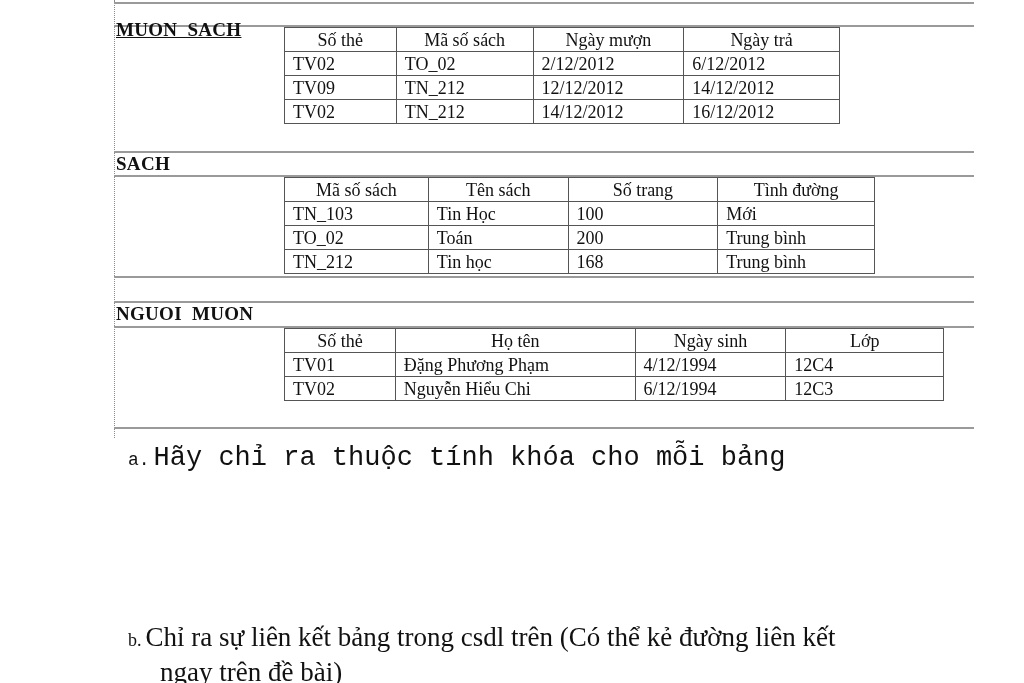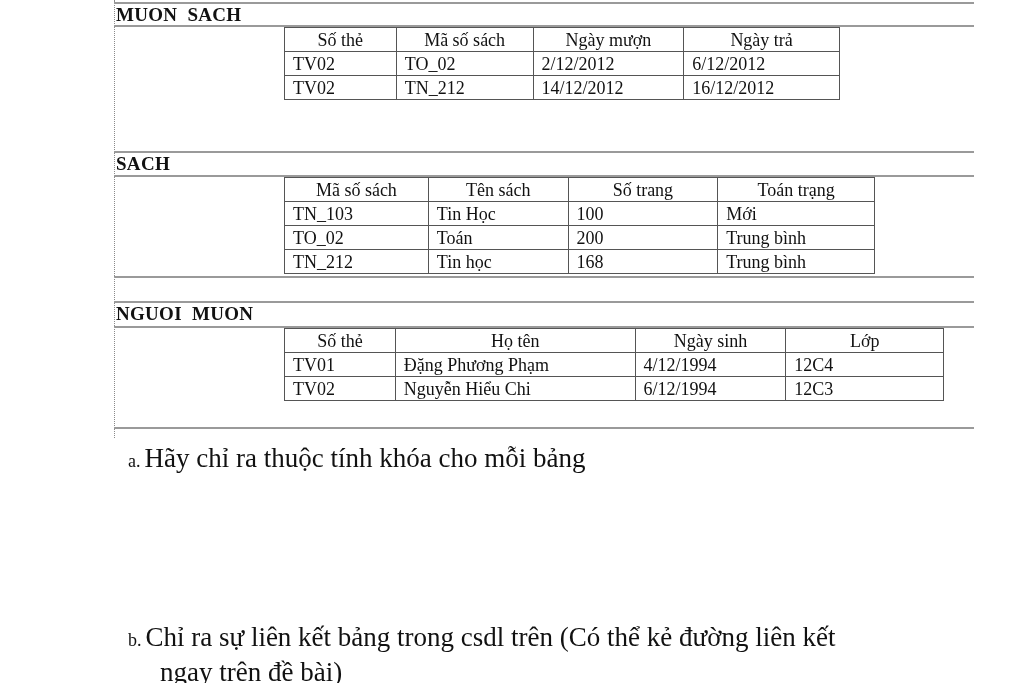--- a/index.html
+++ b/index.html
@@ -21,40 +21,46 @@
 <div class="frame" style="top:0;height:438px;"></div>
 <div class="hline" style="top:2px;"></div>
 <div class="hline" style="top:25px;"></div>
 <div class="hline" style="top:151px;"></div>
 <div class="hline" style="top:175px;"></div>
 <div class="hline" style="top:276px;"></div>
 <div class="hline" style="top:301px;"></div>
 <div class="hline" style="top:326px;"></div>
 <div class="hline" style="top:427px;"></div>
 
-<div class="section-title" style="top:5px;white-space:pre;">MUON  SACH</div>
+<div class="section-title" style="top:20px;white-space:pre;text-decoration:underline;">MUON  SACH</div>
 <table class="t" style="left:284px;top:27px;width:556px;">
   <colgroup>
       <col style="width:112px">
       <col style="width:137px">
       <col style="width:151px">
       <col style="width:156px">
     </colgroup>
   <tbody>
       <tr>
     <th>Số thẻ</th>
     <th>Mã số sách</th>
     <th>Ngày mượn</th>
     <th>Ngày trả</th>
   </tr>
   <tr>
     <td>TV02</td>
     <td>TO_02</td>
     <td>2/12/2012</td>
     <td>6/12/2012</td>
+  </tr>
+  <tr>
+    <td>TV09</td>
+    <td>TN_212</td>
+    <td>12/12/2012</td>
+    <td>14/12/2012</td>
   </tr>
   <tr>
     <td>TV02</td>
     <td>TN_212</td>
     <td>14/12/2012</td>
     <td>16/12/2012</td>
   </tr>
 </tbody>
   </table>
 
@@ -64,21 +70,21 @@
       <col style="width:144px">
       <col style="width:140px">
       <col style="width:150px">
       <col style="width:157px">
     </colgroup>
   <tbody>
       <tr>
     <th>Mã số sách</th>
     <th>Tên sách</th>
     <th>Số trang</th>
-    <th>Toán trạng</th>
+    <th>Tình đường</th>
   </tr>
   <tr>
     <td>TN_103</td>
     <td>Tin Học</td>
     <td>100</td>
     <td>Mới</td>
   </tr>
   <tr>
     <td>TO_02</td>
     <td>Toán</td>
@@ -117,20 +123,20 @@
   </tr>
   <tr>
     <td>TV02</td>
     <td>Nguyễn Hiểu Chi</td>
     <td>6/12/1994</td>
     <td>12C3</td>
   </tr>
 </tbody>
   </table>
 
-<div class="q" style="top:443px;">
+<div class="q" style="top:443px;font-family:Liberation Mono, monospace;">
   <span class="lbl">a.</span><span>Hãy chỉ ra thuộc tính khóa cho mỗi bảng</span>
 </div>
 
 <div class="q" style="top:622px;">
   <span class="lbl">b.</span><span>Chỉ ra sự liên kết bảng trong csdl trên (Có thể kẻ đường liên kết</span>
 </div>
 <div class="q2" style="top:657px;">ngay trên đề bài)</div>
 
 </body></html>

